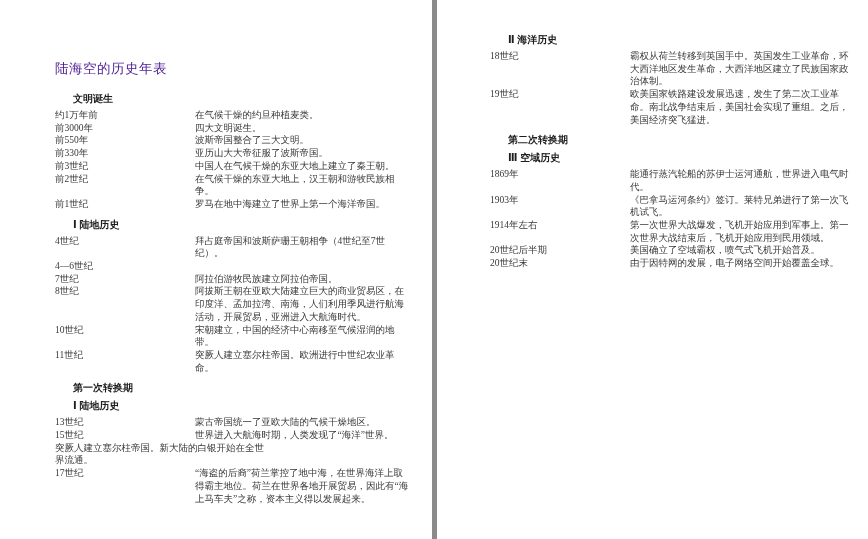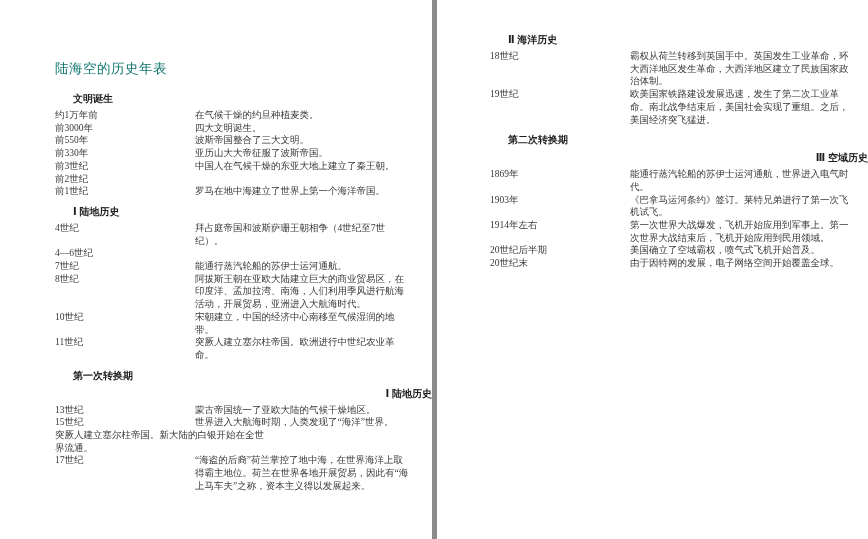--- a/index.html
+++ b/index.html
@@ -26,34 +26,34 @@
     left: 432px;
     top: 0;
     width: 5px;
     height: 539px;
     background: #8a8a8a;
   }
   .doc-title {
     margin: 62px 0 0 55px;
     font-size: 13.5px;
     line-height: 14px;
-    color: #0f766e;
+    color: #4c1d95;
     letter-spacing: 0.5px;
   }
   .section-heading {
     font-family: "Liberation Sans", "DejaVu Sans", sans-serif;
     font-weight: bold;
     font-size: 10px;
     line-height: 13px;
     color: #1e1e1e;
     margin: 7px 0 4px 73px;
   }
   .page-right .section-heading { margin-left: 71px; }
   .h-first { margin-top: 16px; }   
-  .h-tight { margin-top: 5px; text-align: right; }    
+  .h-tight { margin-top: 5px; }    
   .h-top   { margin-top: 33px; }   
   .row {
     display: flex;
     margin-left: 55px;
     font-size: 9.5px;
     line-height: 12.7px;
     gap: 42px;
   }
   .page-right .row { margin-left: 53px; }
   .row .date { width: 98px; flex: none; }
@@ -82,37 +82,38 @@
   <div class="row">
     <span class="date">前330年</span>
     <span class="desc">亚历山大大帝征服了波斯帝国。</span>
   </div>
   <div class="row">
     <span class="date">前3世纪</span>
     <span class="desc">中国人在气候干燥的东亚大地上建立了秦王朝。</span>
   </div>
   <div class="row">
     <span class="date">前2世纪</span>
+    <span class="desc">在气候干燥的东亚大地上，汉王朝和游牧民族相争。</span>
   </div>
   <div class="row">
     <span class="date">前1世纪</span>
     <span class="desc">罗马在地中海建立了世界上第一个海洋帝国。</span>
   </div>
 
   <div class="section-heading">Ⅰ 陆地历史</div>
   <div class="row">
     <span class="date">4世纪</span>
     <span class="desc">拜占庭帝国和波斯萨珊王朝相争（4世纪至7世纪）。</span>
   </div>
   <div class="row">
     <span class="date">4—6世纪</span>
   </div>
   <div class="row">
     <span class="date">7世纪</span>
-    <span class="desc">能通行蒸汽轮船的苏伊士运河通航。</span>
+    <span class="desc">阿拉伯游牧民族建立阿拉伯帝国。</span>
   </div>
   <div class="row">
     <span class="date">8世纪</span>
     <span class="desc">阿拔斯王朝在亚欧大陆建立巨大的商业贸易区，在印度洋、孟加拉湾、南海，人们利用季风进行航海活动，开展贸易，亚洲进入大航海时代。</span>
   </div>
   <div class="row">
     <span class="date">10世纪</span>
     <span class="desc">宋朝建立，中国的经济中心南移至气候湿润的地带。</span>
   </div>
   <div class="row">

